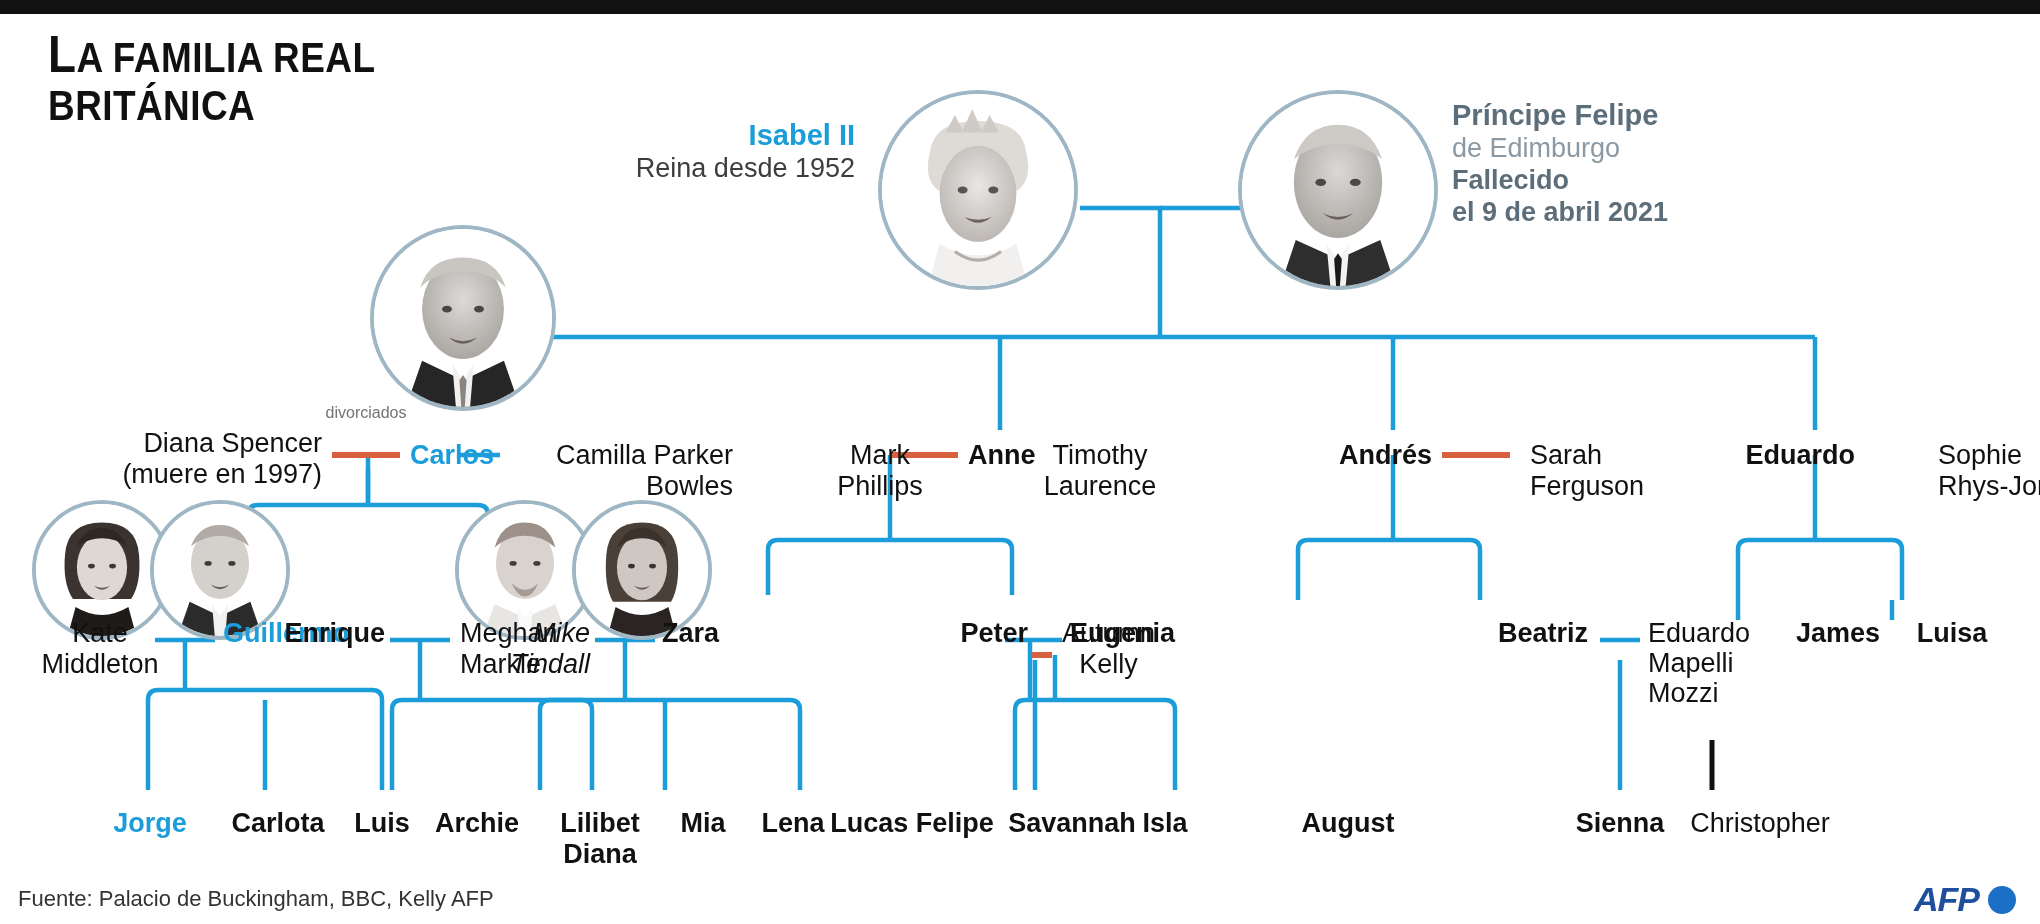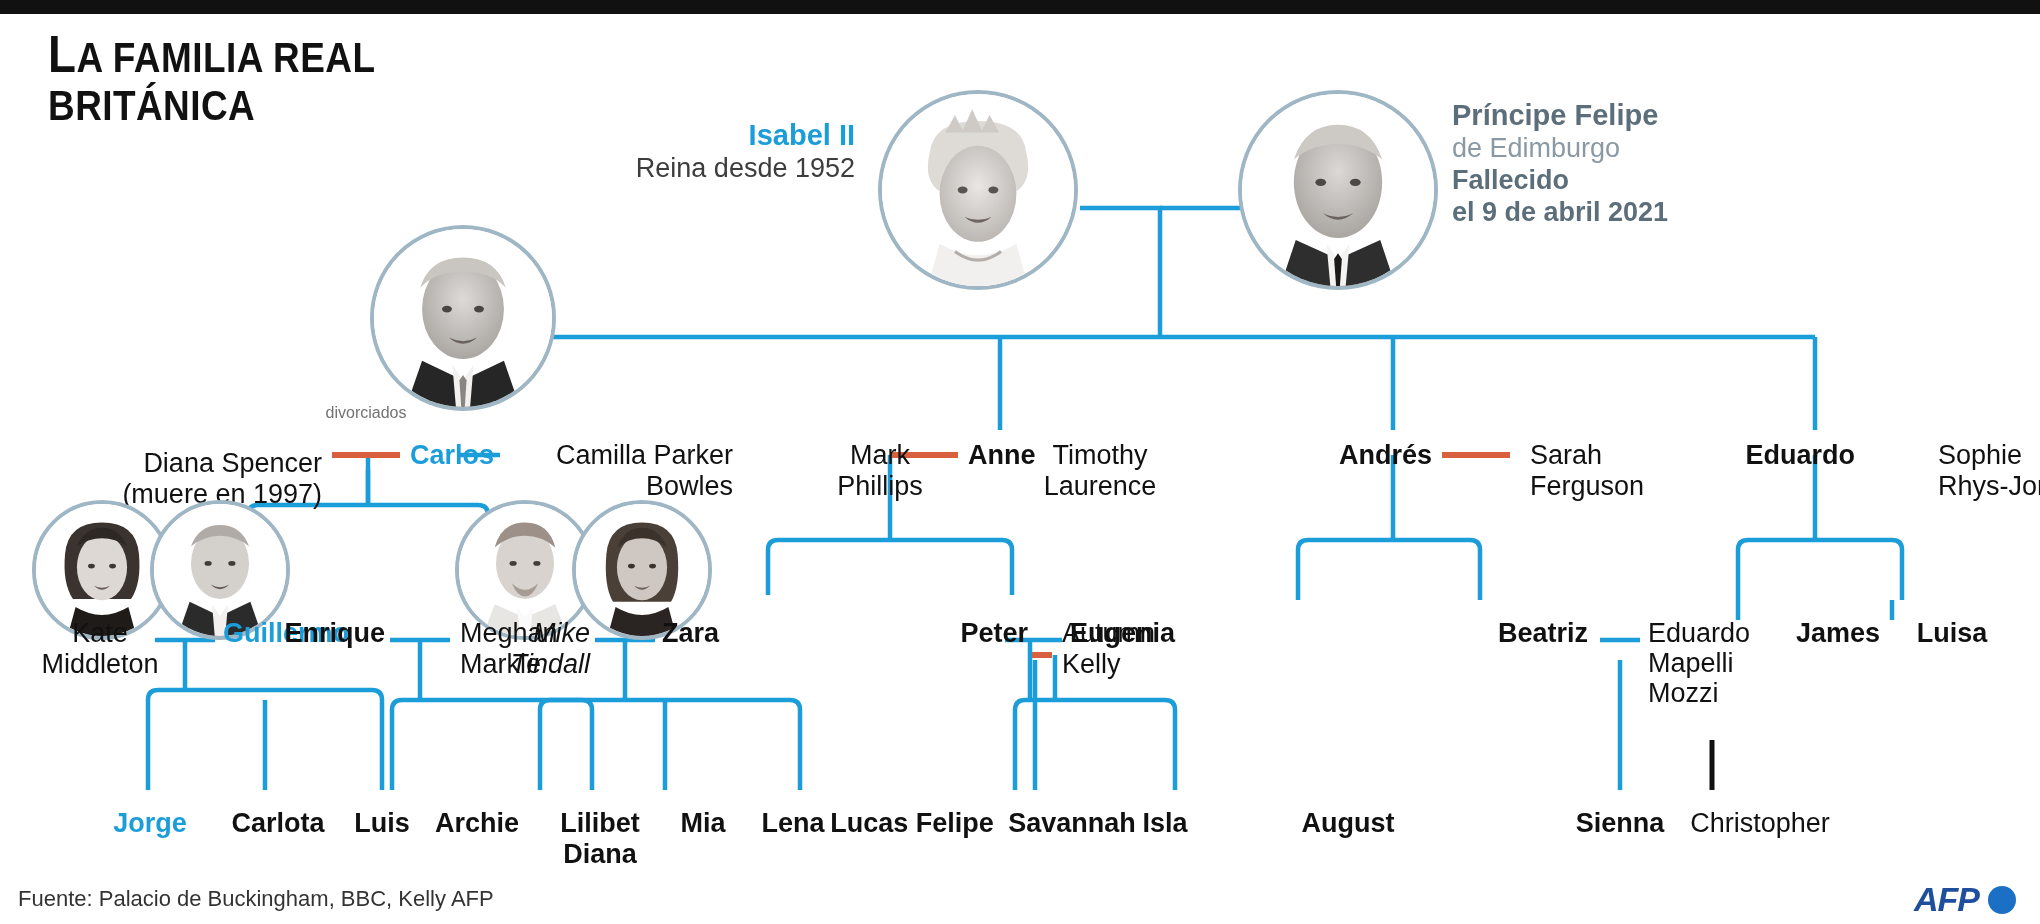--- a/index.html
+++ b/index.html
@@ -220,21 +220,21 @@
         <path d="M42 61 q8 7 16 0 q-8 4 -16 0z" fill="#6a615d"></path>
         <path d="M27 74 l23 11 l23 -11 l9 26 H18z" fill="#262626"></path>
         <path d="M44 76 l6 9 l6 -9 l-2 24 h-8z" fill="#f2f1f0"></path>
         <path d="M48 85 l2 -3 l2 3 l-1 15 h-2z" fill="#8a8580"></path>
       </svg>
     </div>
   </div>
 
   <div class="divlab" style="left:366px;top:404px;">divorciados</div>
 
-  <div class="nm r two" style="left:322px;top:448px;">
+  <div class="nm r two" style="left:322px;top:428px;">
     <span>Diana Spencer</span><br>
     <span class="gy">(muere en 1997)</span>
   </div>
 
   <div class="nm cy" style="left:410px;top:440px;">Carlos</div>
 
   <div class="nm two" style="left:556px;top:440px;">
     <span>Camilla Parker</span><br>
     <span style="display:inline-block;width:100%;text-align:right;">Bowles</span>
   </div>
@@ -343,21 +343,21 @@
     <span>Mike</span><br>
     <span>Tindall</span>
   </div>
 
   <div class="nm b" style="left:662px;top:618px;">Zara</div>
 
   <div class="nm b" style="left:1028px;top:618px;transform:translateX(-100%);">Peter</div>
 
   <div class="nm two" style="left:1062px;top:618px;">
     <span>Autumn</span><br>
-    <span style="display:inline-block;width:100%;text-align:left;">Kelly</span>
+    <span style="display:inline-block;width:100%;text-align:center;">Kelly</span>
   </div>
 
 
   <div class="nm b" style="left:1070px;top:618px;">Eugenia</div>
 
   <div class="nm b" style="left:1498px;top:618px;">Beatriz</div>
 
   <div class="nm" style="left:1648px;top:618px;">
     <span>Eduardo</span><br>
     <span>Mapelli</span><br>

